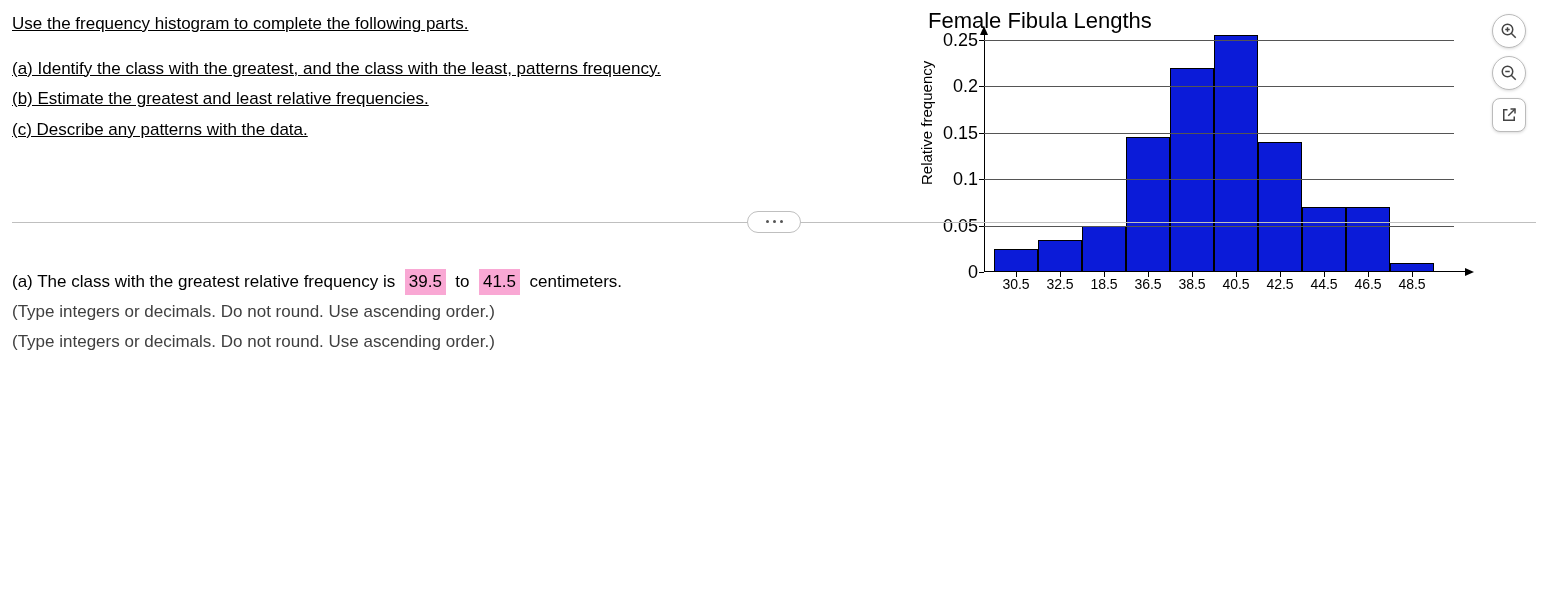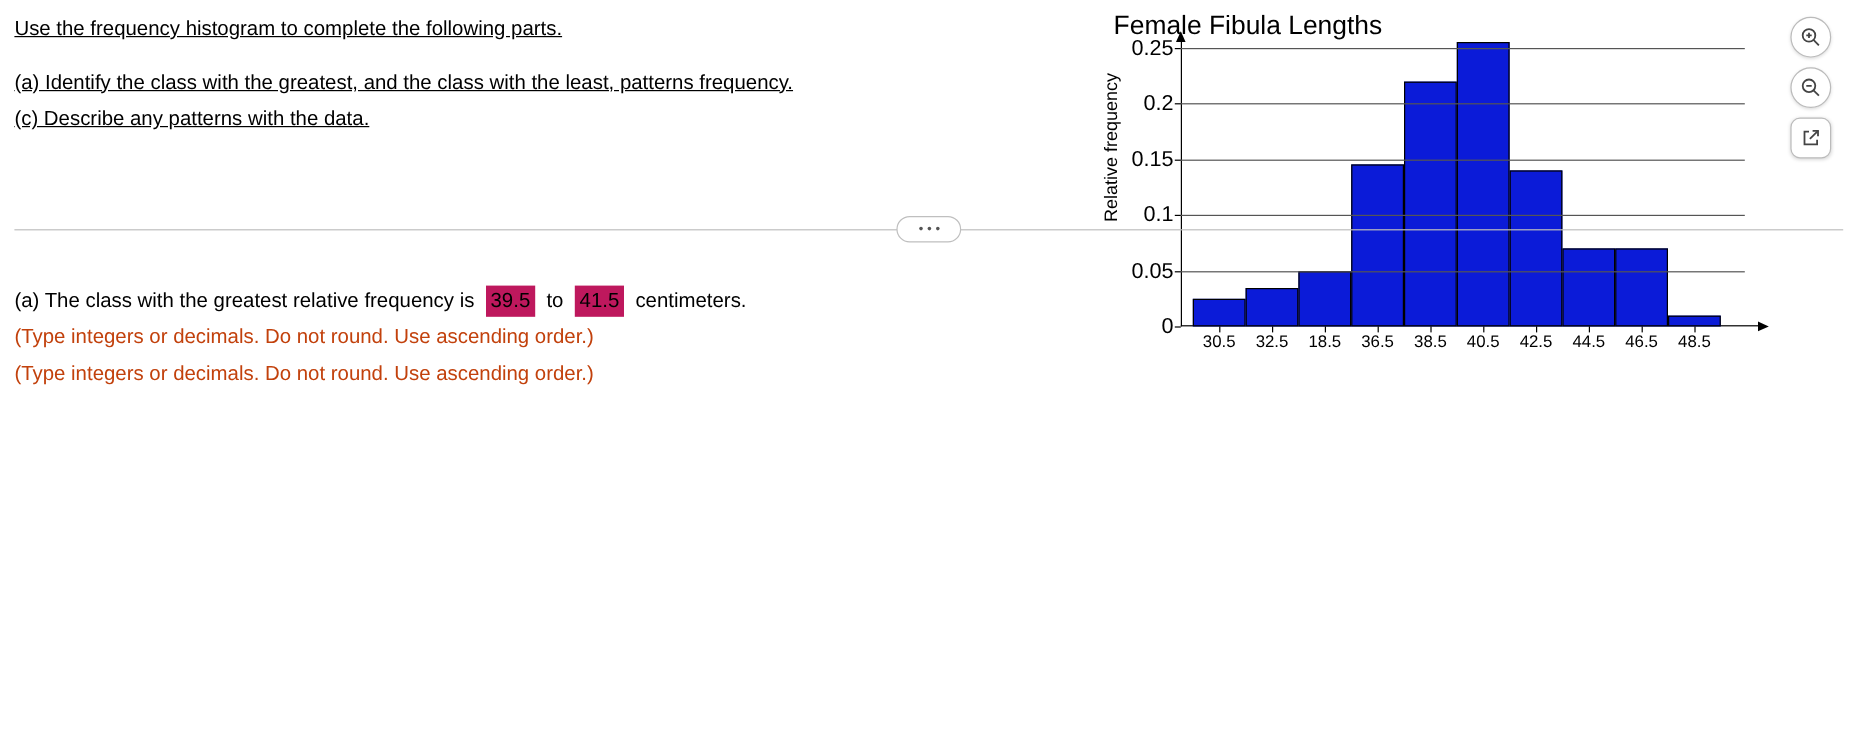--- a/index.html
+++ b/index.html
@@ -62,35 +62,36 @@
   }
   .ellipsis-btn {
     position:absolute; left:50%; top:0; transform:translateX(-50%);
     width:54px; height:22px; border:1px solid #bfbfbf; border-radius:12px; background:#fff;
     display:flex; align-items:center; justify-content:center; gap:4px; cursor:pointer;
   }
   .ellipsis-btn span{ width:3px; height:3px; border-radius:50%; background:#555;}
 
   .answers { margin-top:36px; line-height:1.55; }
   .answers .line { margin: 4px 0; }
-  .hint { color:#c2410c; }
-  .filled { background:#be185d; padding:0 4px; display:inline-block; min-width:34px; text-align:center;}
+  .hint { color:#404040; }
+  .filled { background:#f9a8d4; padding:0 4px; display:inline-block; min-width:34px; text-align:center;}
   .blank-input {
     width:30px; height:22px; border:1px solid #7d7d7d; font-size:15px; text-align:center; padding:0;
     vertical-align:baseline;
   }
 </style>
 </head>
 <body>
 
 <div class="top-section">
   <div class="question-pane">
     <p>Use the frequency histogram to complete the following parts.</p>
     <p style="height:8px"></p>
     <p>(a) Identify the class with the greatest, and the class with the least, patterns frequency.</p>
+    <p>(b) Estimate the greatest and least relative frequencies.</p>
     <p>(c) Describe any patterns with the data.</p>
   </div>
 
   <div class="chart-pane">
     <div class="chart-title">Female Fibula Lengths</div>
 
     <div class="tools">
       <div class="tool-btn">
         <svg viewBox="0 0 24 24">
             <circle cx="10" cy="10" r="7"></circle>

